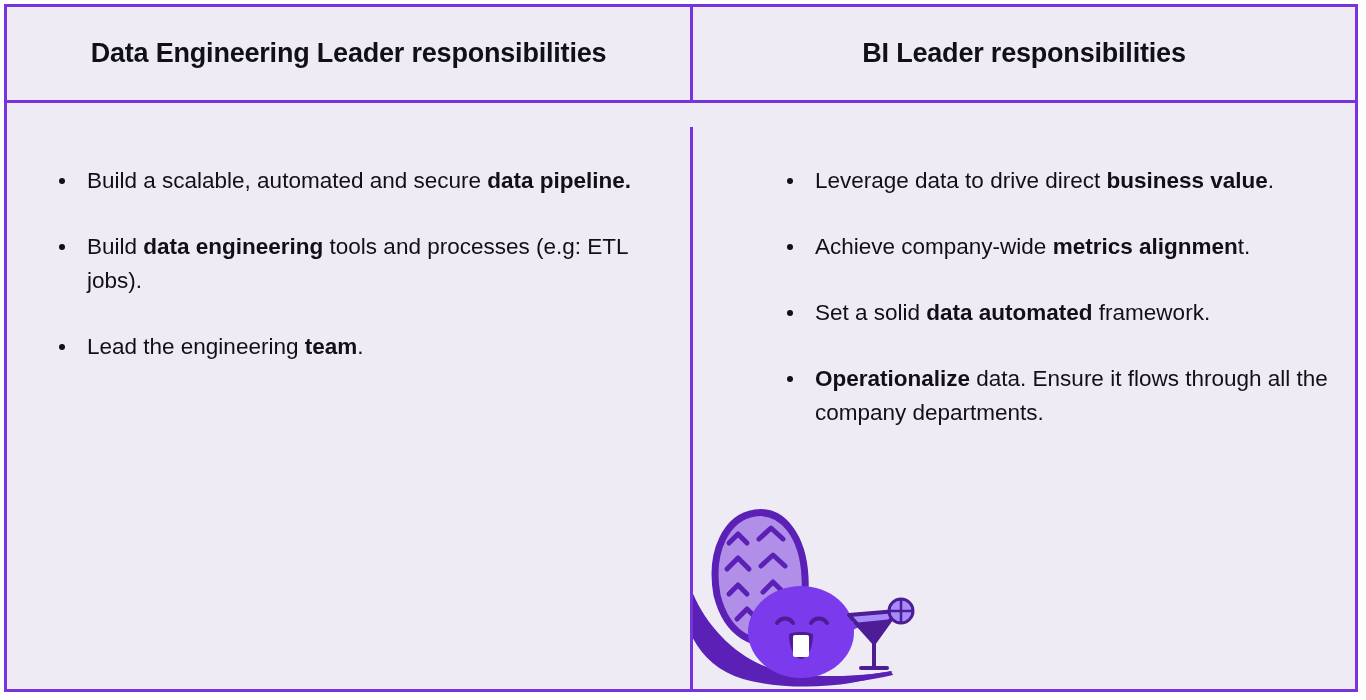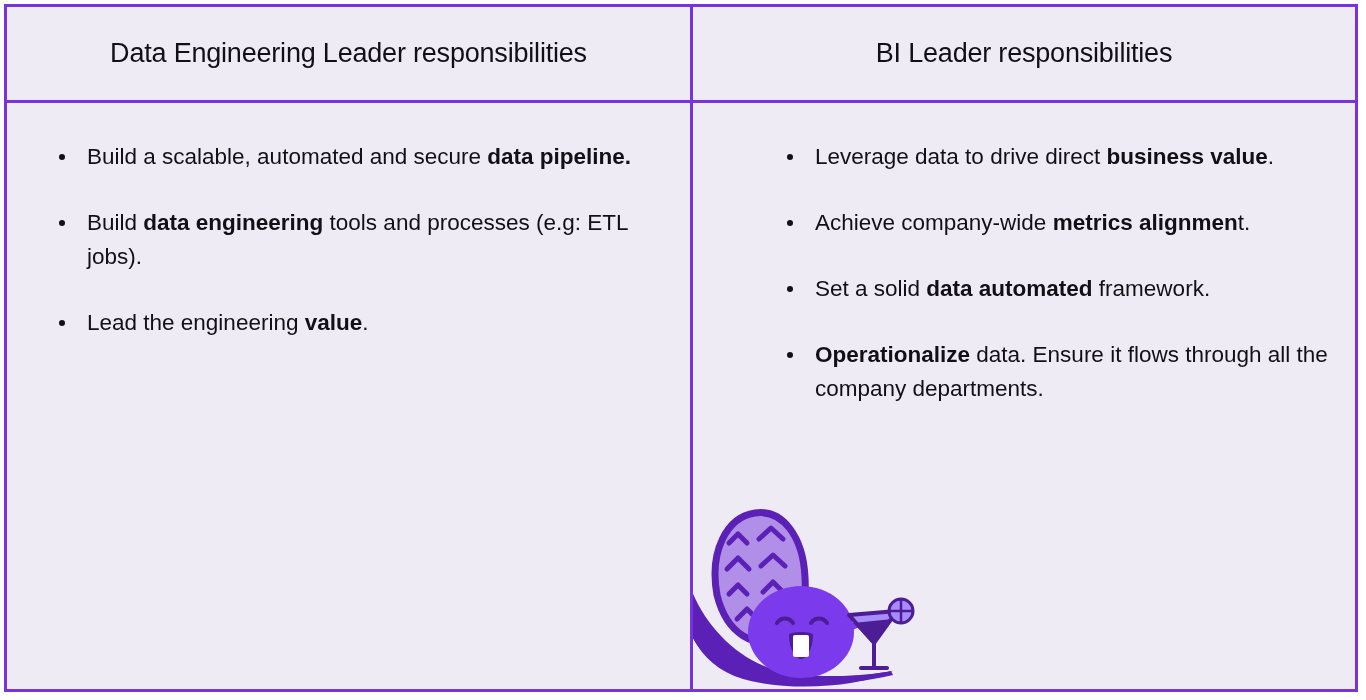--- a/index.html
+++ b/index.html
@@ -46,33 +46,34 @@
     width: 686px;
     flex: 0 0 686px;
     border-right: 3px solid #7733dd;
   }
   .header-cell.right {
     flex: 1 1 auto;
     border-radius: 13px;
   }
   .header-title {
     font-size: 27px;
-    font-weight: 400;
+    font-weight: 700;
     color: #111016;
     letter-spacing: -0.2px;
     text-align: center;
     line-height: 1.2;
   }
 
   
   .body-row {
     display: flex;
     flex: 1 1 auto;
     min-height: 0;
     position: relative;
+    margin-top: 24px;
   }
   .body-cell {
     box-sizing: border-box;
     background: #efebf4;
     position: relative;
     overflow: hidden;
   }
   .body-cell.left {
     width: 686px;
     flex: 0 0 686px;
@@ -154,21 +155,21 @@
       <div class="header-title">BI Leader responsibilities</div>
     </div>
   </div>
 
   <div class="body-row">
 
     <div class="body-cell left">
       <ul class="bullets left-list" id="left-list">
           <li><span>Build a scalable, automated and secure </span><b>data pipeline.</b></li>
           <li><span>Build </span><b>data engineering</b><span> tools and processes (e.g: ETL jobs).</span></li>
-          <li><span>Lead the engineering </span><b>value</b><span>.</span></li>
+          <li><span>Lead the engineering </span><b>team</b><span>.</span></li>
         </ul>
     </div>
 
     <div class="body-cell right">
       <ul class="bullets right-list" id="right-list">
           <li><span>Leverage data to drive direct </span><b>business value</b><span>.</span></li>
           <li><span>Achieve company-wide </span><b>metrics alignmen</b><span>t.</span></li>
           <li><span>Set a solid </span><b>data automated</b><span> framework.</span></li>
           <li><b>Operationalize</b><span> data. Ensure it flows through all the company departments.</span></li>
         </ul>

